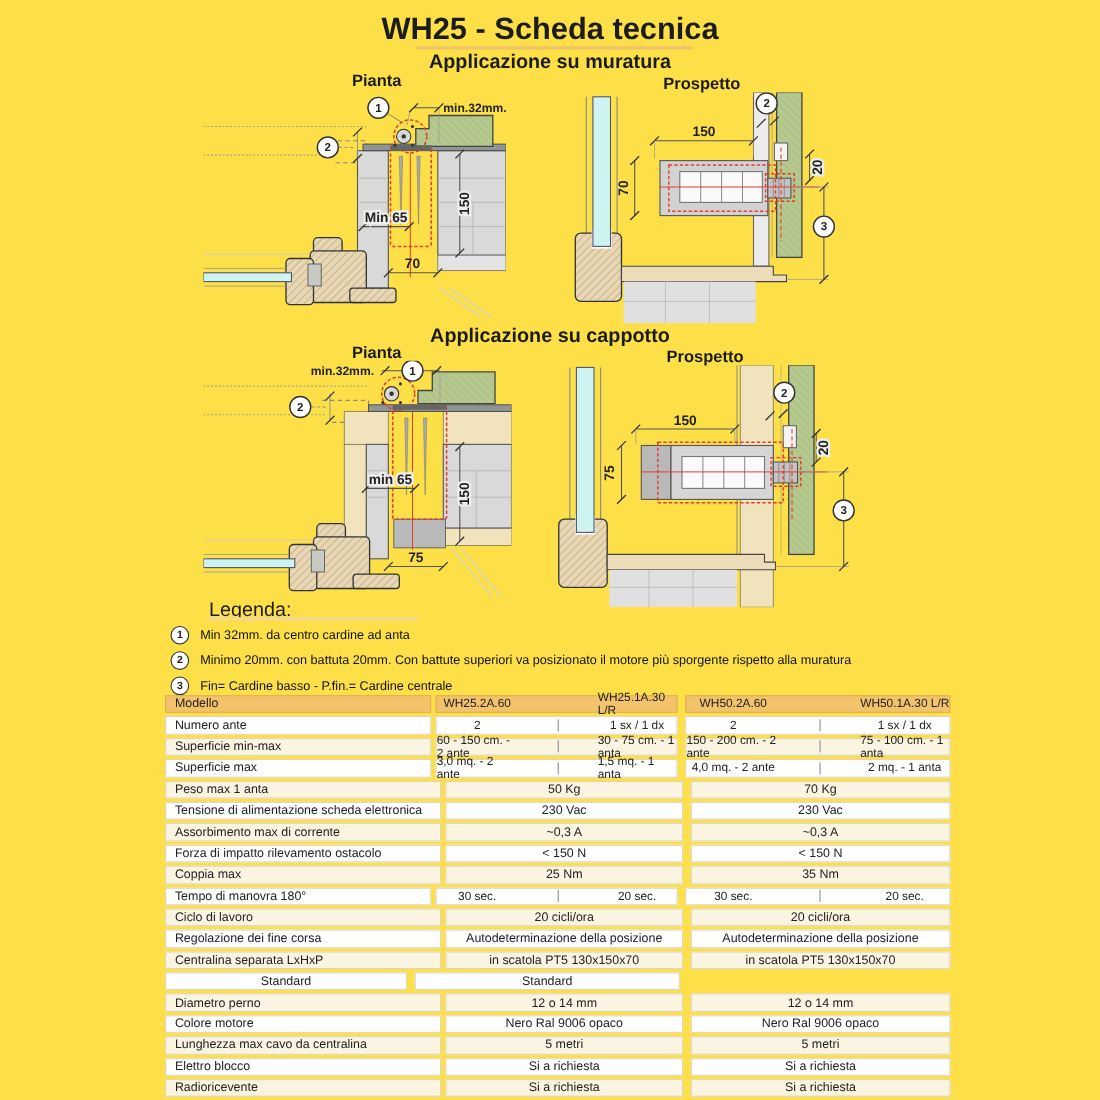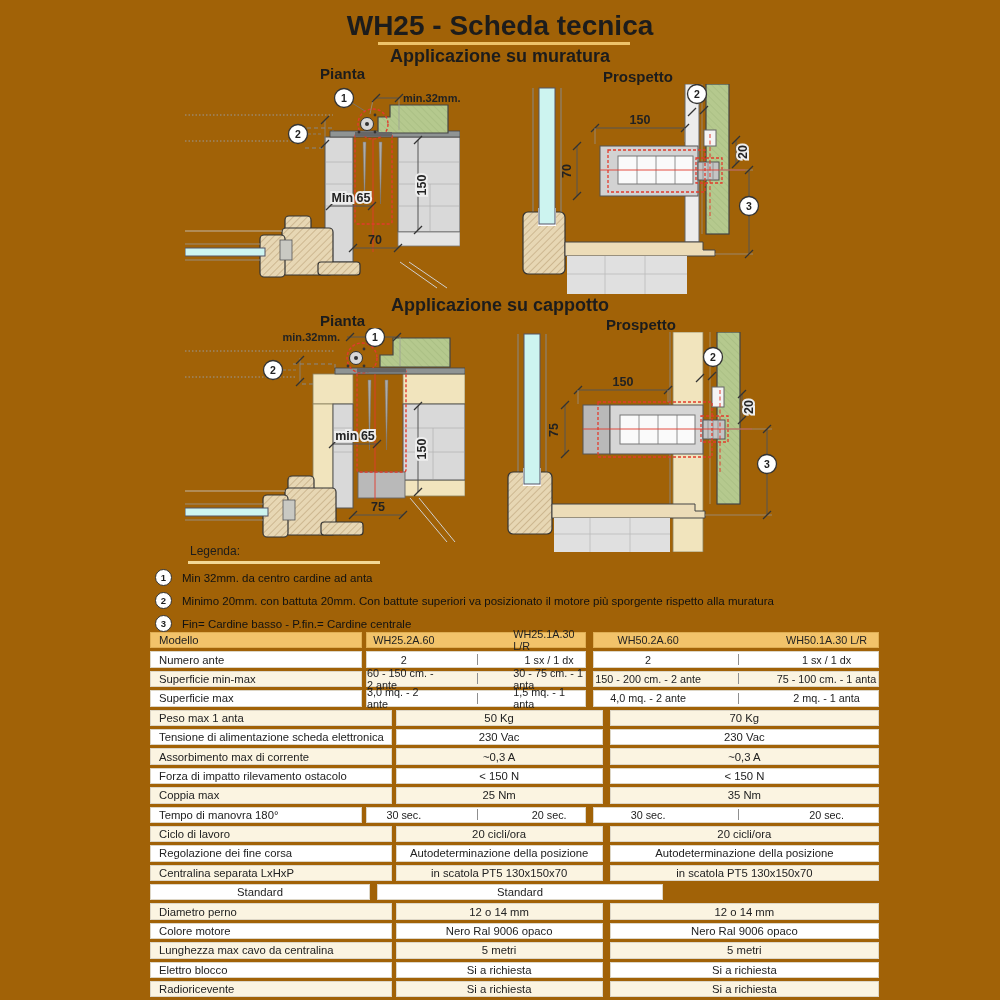--- a/index.html
+++ b/index.html
@@ -1,45 +1,45 @@
 <!DOCTYPE html>
 <html><head>
 <meta charset="utf-8">
 <style>
   html,body{margin:0;padding:0;background:#fff;}
-  .page{position:relative;width:1000px;height:1000px;background:#a16207;overflow:hidden;
+  .page{position:relative;width:1000px;height:1000px;background:#fde047;overflow:hidden;
         font-family:"Liberation Sans",sans-serif;color:#1c1c1c;}
   .abs{position:absolute;}
   .page-title{left:0;right:0;top:10px;text-align:center;font-size:28px;font-weight:bold;letter-spacing:0px;}
   .title-rule{left:378px;top:42px;width:250px;height:3px;background:#eec36a;}
   .title-rule{width:252px;}
   .sec-heading{left:0;right:0;text-align:center;font-size:18px;font-weight:bold;}
   .view-label{font-size:15px;font-weight:bold;}
   svg text{font-family:"Liberation Sans",sans-serif;}
   .dim{font-size:12.5px;font-weight:bold;fill:#222;}
   .dim.small{font-size:11px;}
   .halo{paint-order:stroke;stroke:#eeeeee;stroke-width:4px;}
   .callout-num{font-size:10.5px;font-weight:bold;fill:#222;}
 
   
-  .legend-title{left:190px;top:544px;font-size:12px;}
+  .legend-title{left:190px;top:544px;font-size:18px;}
   .legend-rule{left:188px;top:561px;width:192px;height:3px;background:#f3d896;}
   .legend-items{left:155px;top:566px;width:760px;}
   .leg-row{display:flex;align-items:center;height:23px;}
   .leg-circle{flex:0 0 auto;width:15px;height:15px;border:1.3px solid #333;border-radius:50%;
     font-size:9.5px;font-weight:bold;display:flex;align-items:center;justify-content:center;margin-right:10px;background:#fff;}
   .leg-text{font-size:11.5px;color:#111;}
 
   
   .spec-table{left:150px;top:632px;width:730px;}
   .trow{display:flex;margin-bottom:3px;height:16.4px;font-size:11.3px;color:#222;}
   .tc{border:1px solid #ddd6c6;background:#fff;display:flex;align-items:center;box-sizing:border-box;}
   .tc.lab{width:256px;padding-left:8px;margin-right:4px;}
   .tc.grp{width:220px;margin-right:7px;justify-content:center;gap:36px;}
-  .tc.grp2{width:286px;margin-right:1px;}
+  .tc.grp2{width:241px;margin-right:16px;}
   .trow.alt .tc{background:#fbf4e1;}
   .trow.hdr .tc{background:#f2c36a;border-color:#dfae54;}
   .half{display:flex;align-items:center;justify-content:center;font-size:10.8px;}
   .g1a{width:110px;} .g1b{width:107px;}
   .g2a{width:122px;} .g2b{width:116px;}
   .vdiv{width:1px;height:11px;background:#8f8f8f;align-self:center;}
   .vdiv.hidden{background:transparent;}
   .span-val{font-size:11.3px;}
 </style>
 </head>

